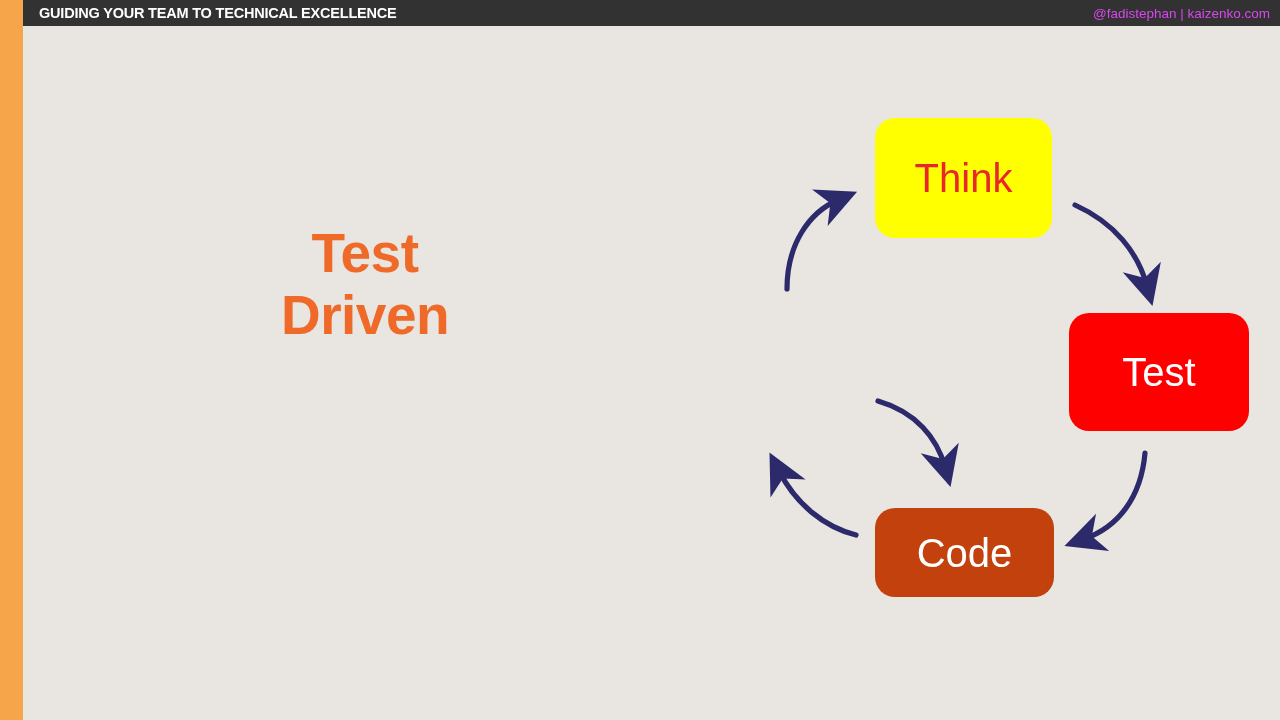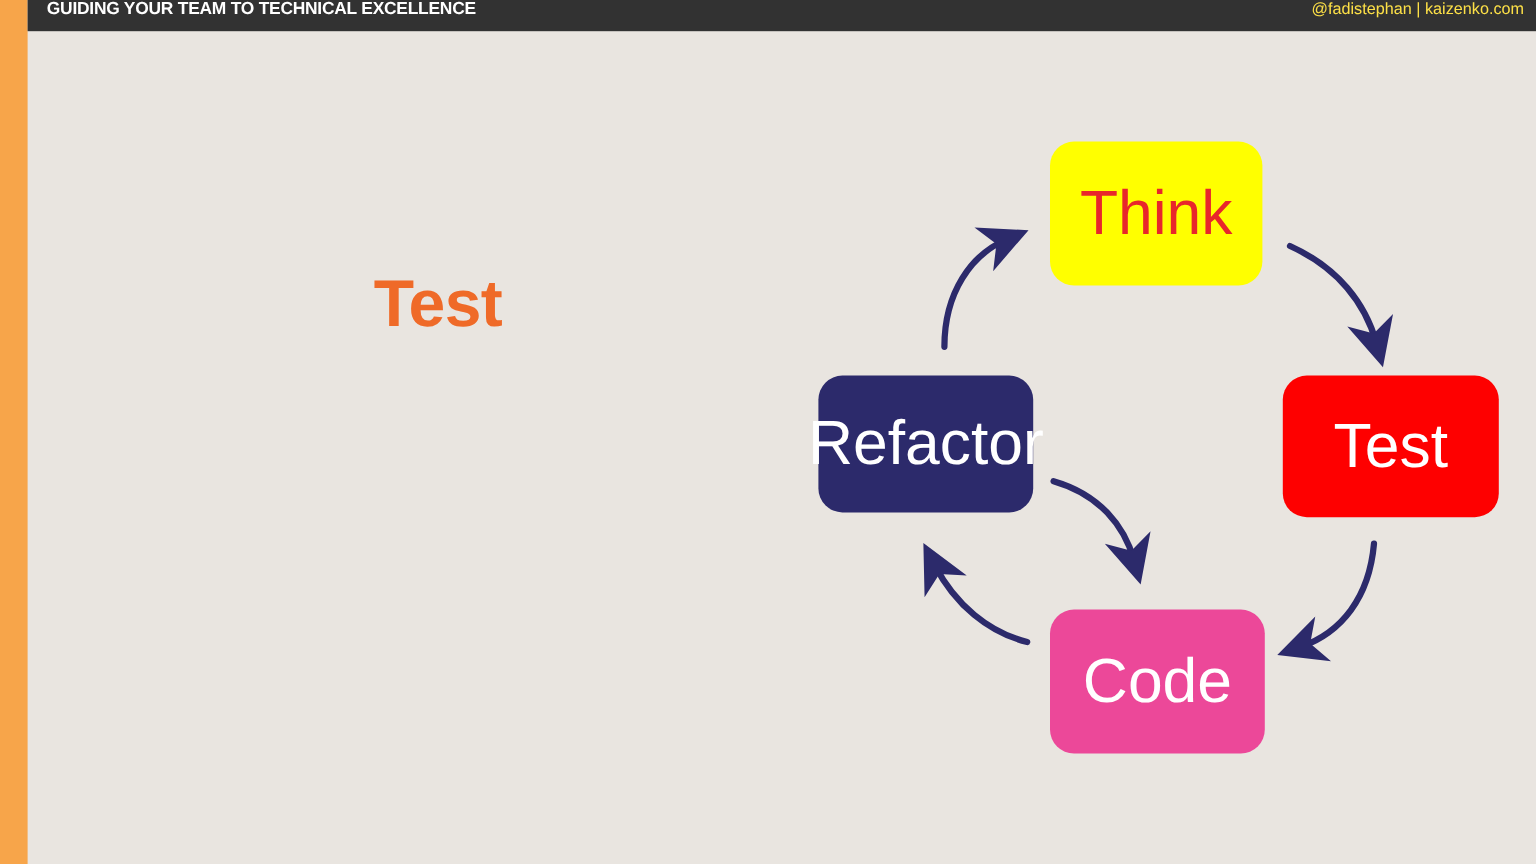--- a/index.html
+++ b/index.html
@@ -28,34 +28,34 @@
     background: #f7a54a;
   }
   
   #header-bar {
     position: absolute;
     left: 23px; top: 0;
     width: 1257px;
     height: 26px;
     background: #323232;
     display: flex;
-    align-items: flex-start;
+    align-items: center;
     justify-content: space-between;
     box-sizing: border-box;
     padding: 0 10px 0 16px;
   }
   #header-title {
     color: #ffffff;
     font-size: 14.5px;
     font-weight: bold;
     letter-spacing: -0.2px;
     white-space: nowrap;
   }
   #header-handle {
-    color: #fde047;
+    color: #d946ef;
     font-size: 13.5px;
     font-weight: normal;
     white-space: nowrap;
   }
   
   #title-block {
     position: absolute;
     left: 60px;
     top: 222px;
     width: 610px;
@@ -77,43 +77,43 @@
   }
   .node {
     position: absolute;
     border-radius: 20px;
     display: flex;
     align-items: center;
     justify-content: center;
     box-sizing: border-box;
   }
   .node-label {
-    font-size: 52px;
+    font-size: 40px;
     font-weight: normal;
     line-height: 1;
     letter-spacing: 0px;
   }
   #node-think {
     left: 215px; top: 28px;
     width: 177px; height: 120px;
     background: #ffff00;
   }
   #node-think .node-label { color: #e8262b; }
 
   #node-test {
     left: 409px; top: 223px;
     width: 180px; height: 118px;
     background: #fe0000;
   }
   #node-test .node-label { color: #ffffff; }
 
   #node-code {
     left: 215px; top: 418px;
-    width: 179px; height: 120px;
-    background: #ec4899;
+    width: 179px; height: 89px;
+    background: #c2410c;
   }
   #node-code .node-label { color: #ffffff; }
 
   #node-refactor {
     left: 22px; top: 223px;
     width: 179px; height: 114px;
     background: #2c2a6b;
   }
   #node-refactor .node-label { color: #ffffff; }
 
@@ -131,20 +131,21 @@
 
   <div id="accent-bar"></div>
 
   <div id="header-bar">
     <span id="header-title">GUIDING YOUR TEAM TO TECHNICAL EXCELLENCE</span>
     <span id="header-handle">@fadistephan | kaizenko.com</span>
   </div>
 
   <div id="title-block">
     <span class="tline">Test</span>
+    <span class="tline">Driven</span>
   </div>
 
   <div id="cycle">
 
     <svg id="arrow-layer" viewBox="0 0 610 570">
       <defs>
         <marker id="ah" markerWidth="9" markerHeight="9" refX="4.2" refY="4.2" orient="auto" markerUnits="strokeWidth">
           <path d="M0.4,0.4 L8.2,4.2 L0.4,8.0 L2.6,4.2 Z" fill="#2c2a6b"></path>
         </marker>
       </defs>
@@ -175,18 +176,15 @@
     </div>
 
     <div class="node" id="node-test">
       <span class="node-label">Test</span>
     </div>
 
     <div class="node" id="node-code">
       <span class="node-label">Code</span>
     </div>
 
-    <div class="node" id="node-refactor">
-      <span class="node-label">Refactor</span>
-    </div>
 
   </div>
 </div>
 
 </body></html>

